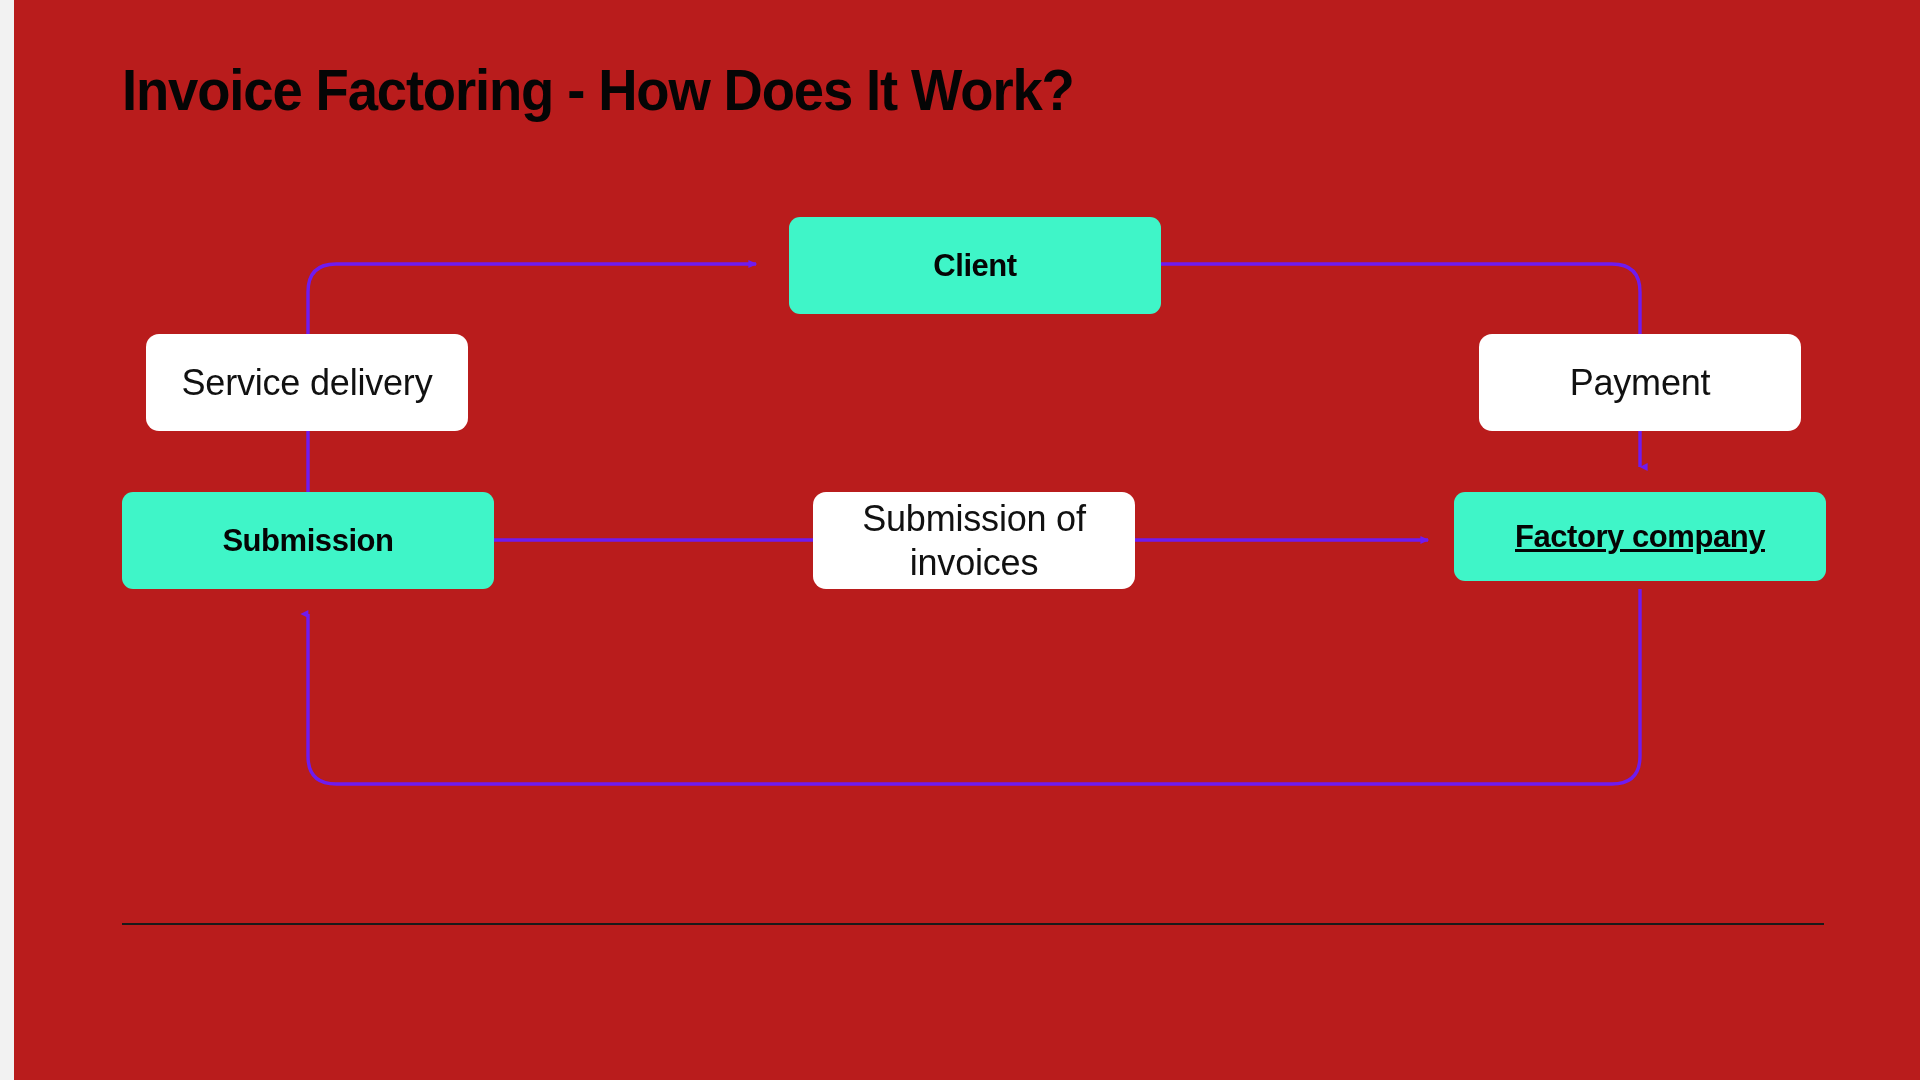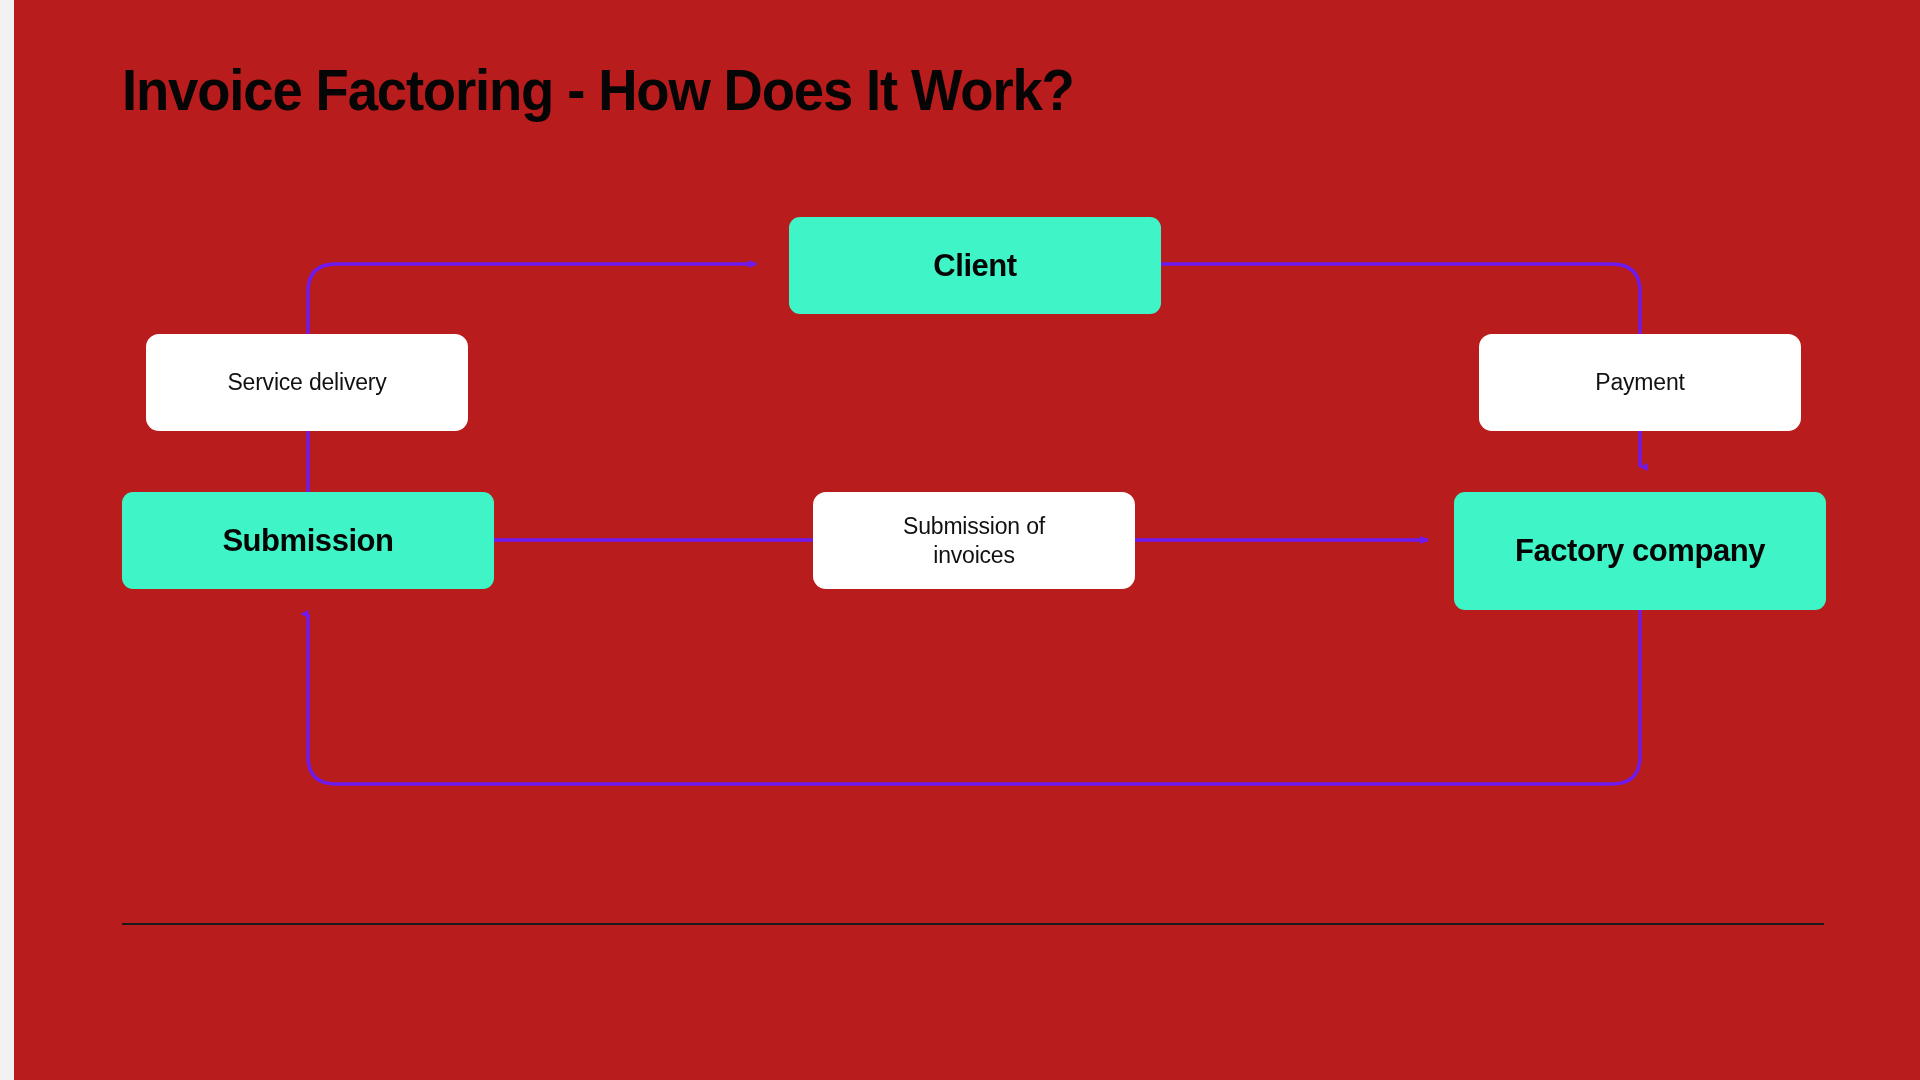--- a/index.html
+++ b/index.html
@@ -82,34 +82,35 @@
   #entity-freelancer {
     left: 108px;
     top: 492px;
     width: 372px;
     height: 97px;
   }
   #entity-factory {
     left: 1440px;
     top: 492px;
     width: 372px;
-    height: 118px;
+    height: 89px;
+    text-decoration: underline;
   }
 
   
   .label-box {
     position: absolute;
     background: #ffffff;
     border-radius: 13px;
     display: flex;
     align-items: center;
     justify-content: center;
     text-align: center;
     color: #111111;
-    font-size: 23px;
+    font-size: 36px;
     font-weight: 400;
     letter-spacing: -0.2px;
     font-family: "Liberation Sans", sans-serif;
     line-height: 1.22;
     z-index: 4;
     box-sizing: border-box;
     padding: 0 10px;
   }
   #label-service-delivery {
     left: 132px;

